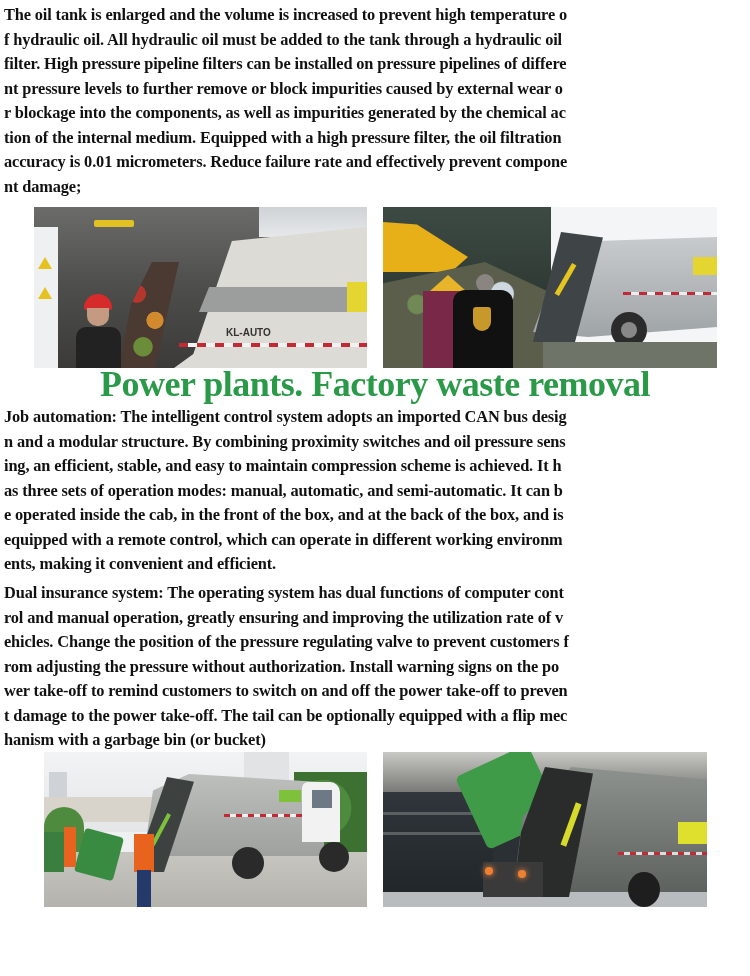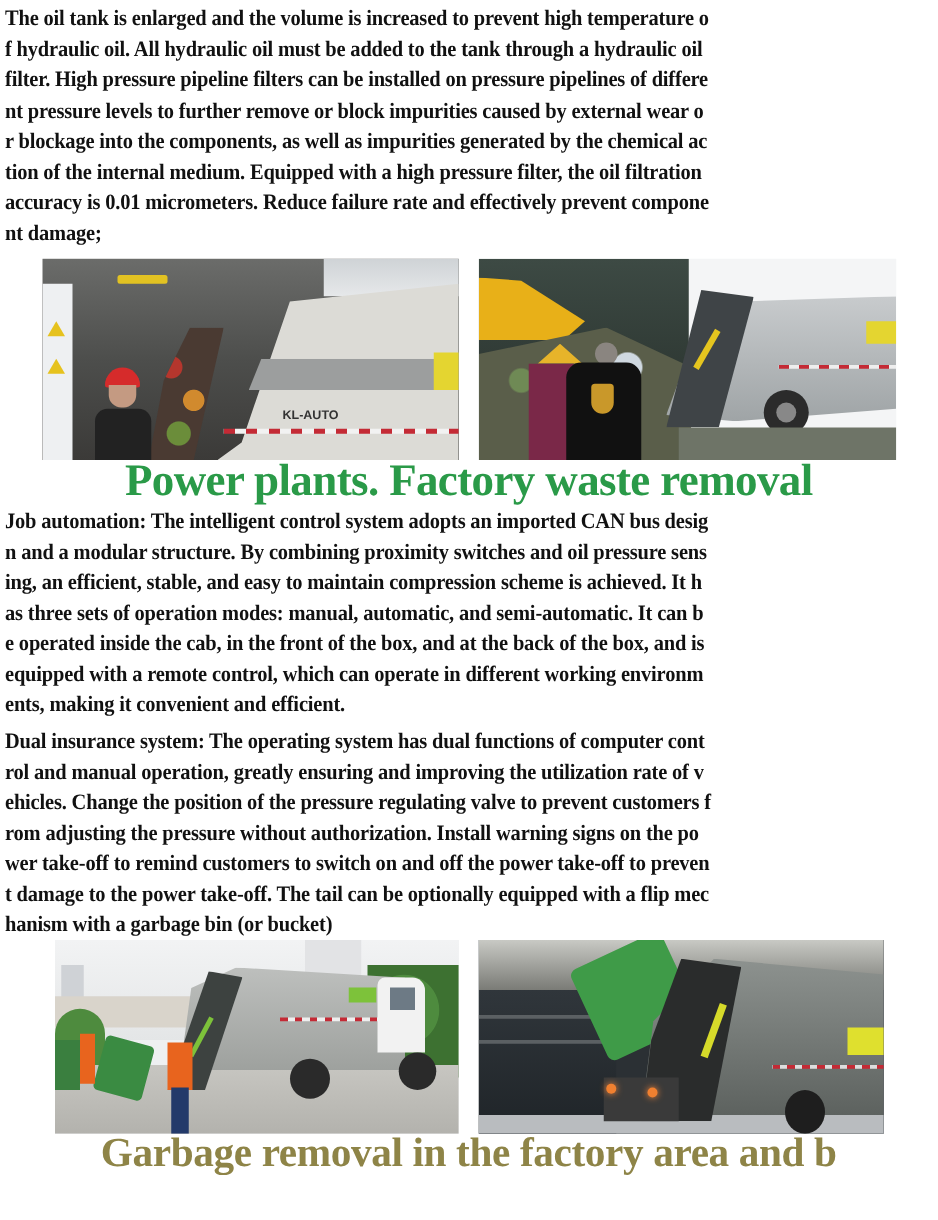--- a/index.html
+++ b/index.html
@@ -137,14 +137,13 @@
   <div class="abs" style="left:185px;top:50px;width:6px;height:45px;background:#d6da2a;transform:rotate(20deg);"></div>
   <div class="abs" style="left:295px;top:70px;width:29px;height:22px;background:#dfe02e;"></div>
   <div class="abs" style="left:235px;top:100px;width:89px;height:3px;background:repeating-linear-gradient(90deg,#c42a35 0 6px,#ddd 6px 12px);"></div>
   <div class="abs" style="left:100px;top:110px;width:60px;height:35px;background:#3a3a3a;"></div>
   <div class="abs" style="left:102px;top:115px;width:8px;height:8px;background:#f08030;border-radius:50%;box-shadow:0 0 6px #ff8a3a;"></div>
   <div class="abs" style="left:135px;top:118px;width:8px;height:8px;background:#f08030;border-radius:50%;box-shadow:0 0 6px #ff8a3a;"></div>
   <div class="abs" style="left:245px;top:120px;width:32px;height:35px;background:#1e1e1e;border-radius:50%;"></div>
 </div>
 
 <div class="heading h2">
-  <span class="line">Garbage removal in the factory area and b</span>
 </div>
 
 </body></html>

